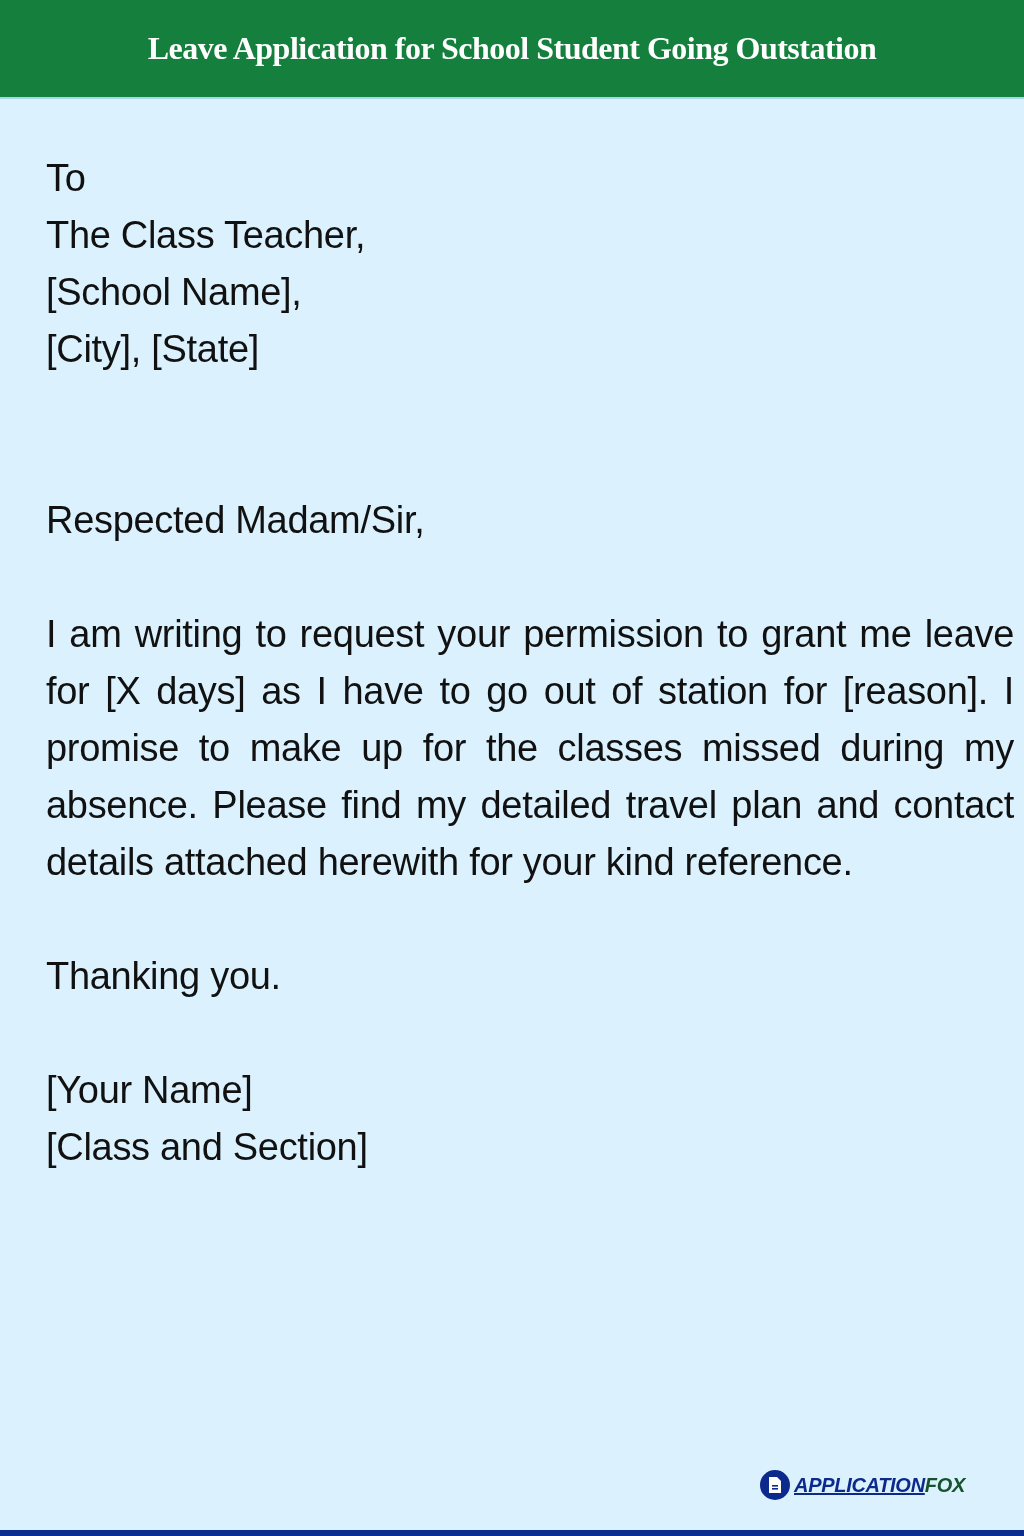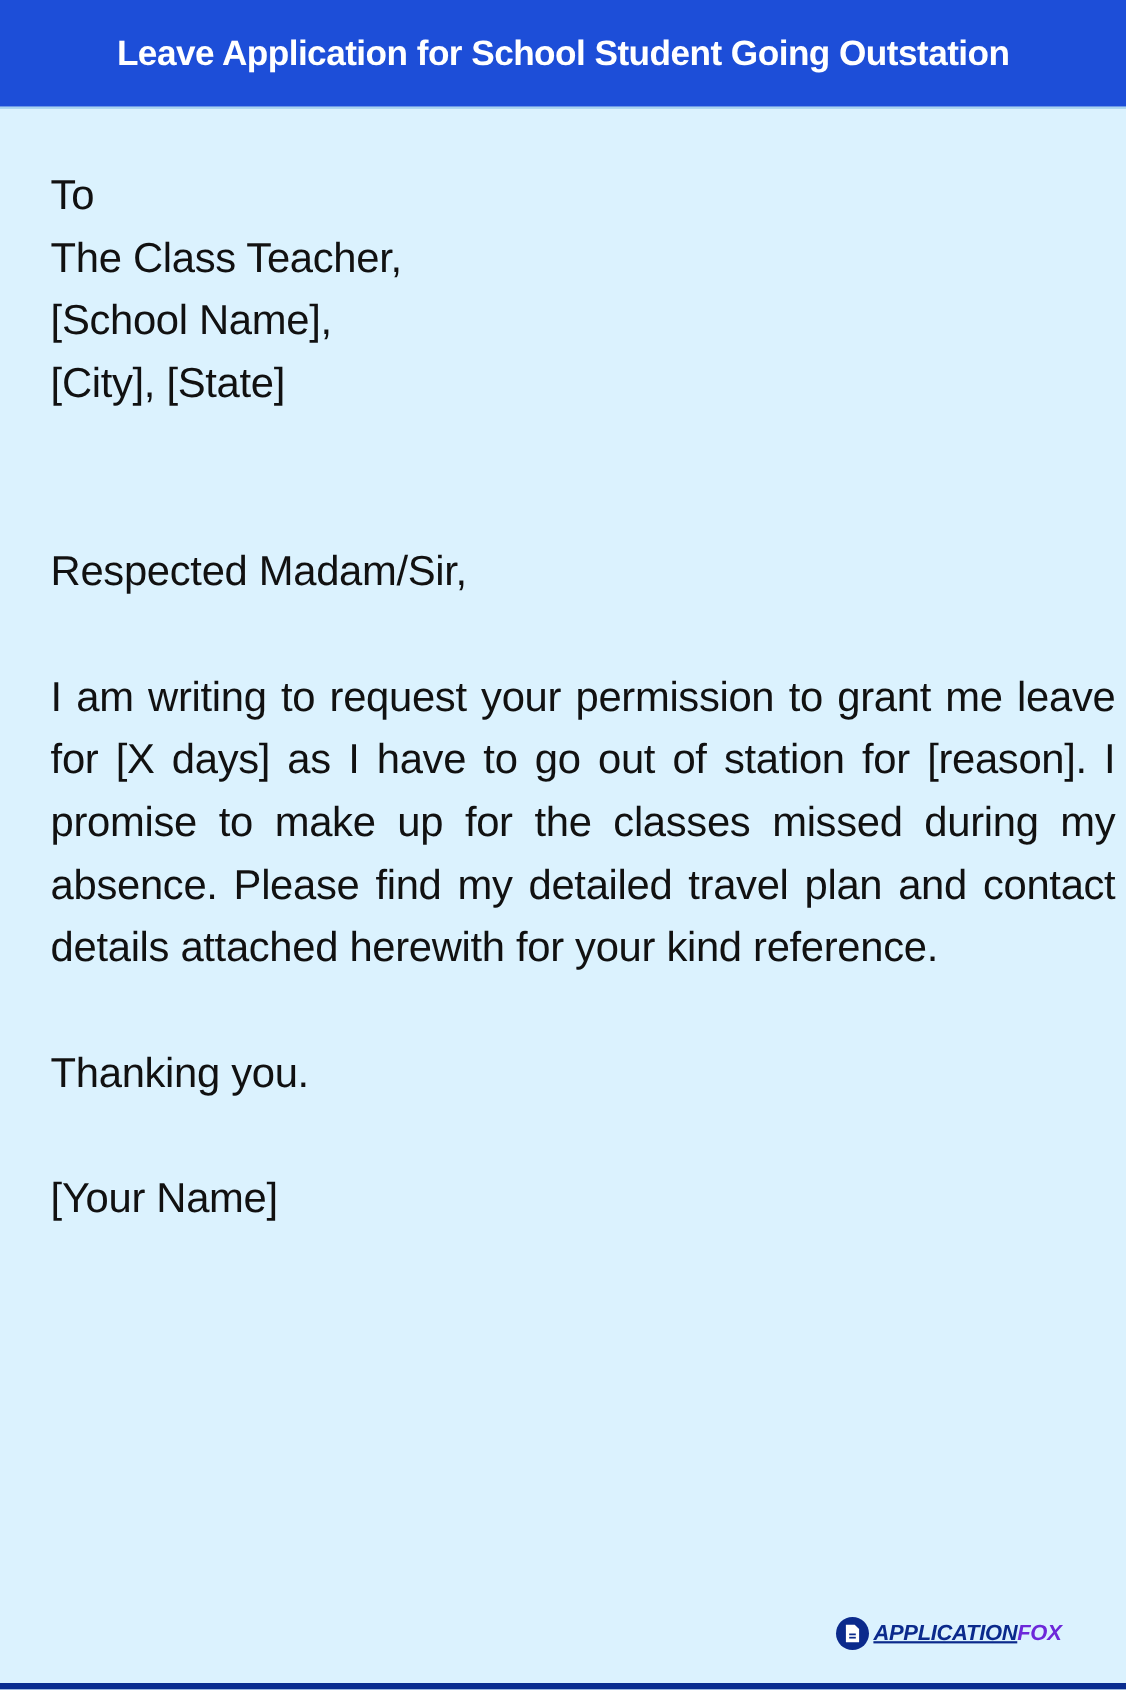--- a/index.html
+++ b/index.html
@@ -10,24 +10,25 @@
       position: relative;
       overflow: hidden;
       font-family: "Liberation Sans", "DejaVu Sans", sans-serif;
       color: #111111;
     }
     .header {
       position: absolute;
       left: 0; top: 0;
       width: 1024px;
       height: 97px;
-      background: #1d4ed8;
+      background: #15803d;
       display: flex;
       align-items: center;
       justify-content: center;
+      font-family: Liberation Serif, serif;
     }
     .header-title {
       color: #ffffff;
       font-weight: bold;
       font-size: 32px;
       letter-spacing: -0.5px;
       white-space: nowrap;
     }
     .header-edge {
       position: absolute;
@@ -69,21 +70,21 @@
       align-items: center;
       justify-content: center;
     }
     .logo-text {
       font-weight: bold;
       font-style: italic;
       font-size: 20px;
       letter-spacing: -0.3px;
     }
     .logo-a { color: #0b2a8c; text-decoration: underline; }
-    .logo-b { color: #6d28d9; }
+    .logo-b { color: #14532d; }
     .footer-bar {
       position: absolute;
       left: 0; bottom: 0;
       width: 1024px; height: 6px;
       background: #0a2d8f;
     }
   </style>
 </head>
 <body>
 
@@ -102,20 +103,21 @@
   <div class="gap"></div>
   <div class="gap"></div>
   <span class="line">Respected Madam/Sir,</span>
   <div class="gap"></div>
   <div class="justify">I am writing to request your permission to grant me leave for [X days] as I have to go out of station for [reason]. I promise to make up for the classes missed during my absence. Please find my detailed travel plan and contact details attached herewith for your kind reference.</div>
   <div class="gap"></div>
   <span class="line">Thanking you.</span>
   <div class="gap"></div>
   <div>
     <span class="line">[Your Name]</span>
+    <span class="line">[Class and Section]</span>
   </div>
 </div>
 
 <div class="logo">
   <span class="logo-icon">
     <svg width="16" height="18" viewBox="0 0 16 18">
       <path d="M2 1 H10 L14 5 V17 H2 Z" fill="#ffffff"></path>
       <rect x="5" y="9" width="6" height="1.6" fill="#0b2a8c"></rect>
       <rect x="5" y="12" width="6" height="1.6" fill="#0b2a8c"></rect>
     </svg>

